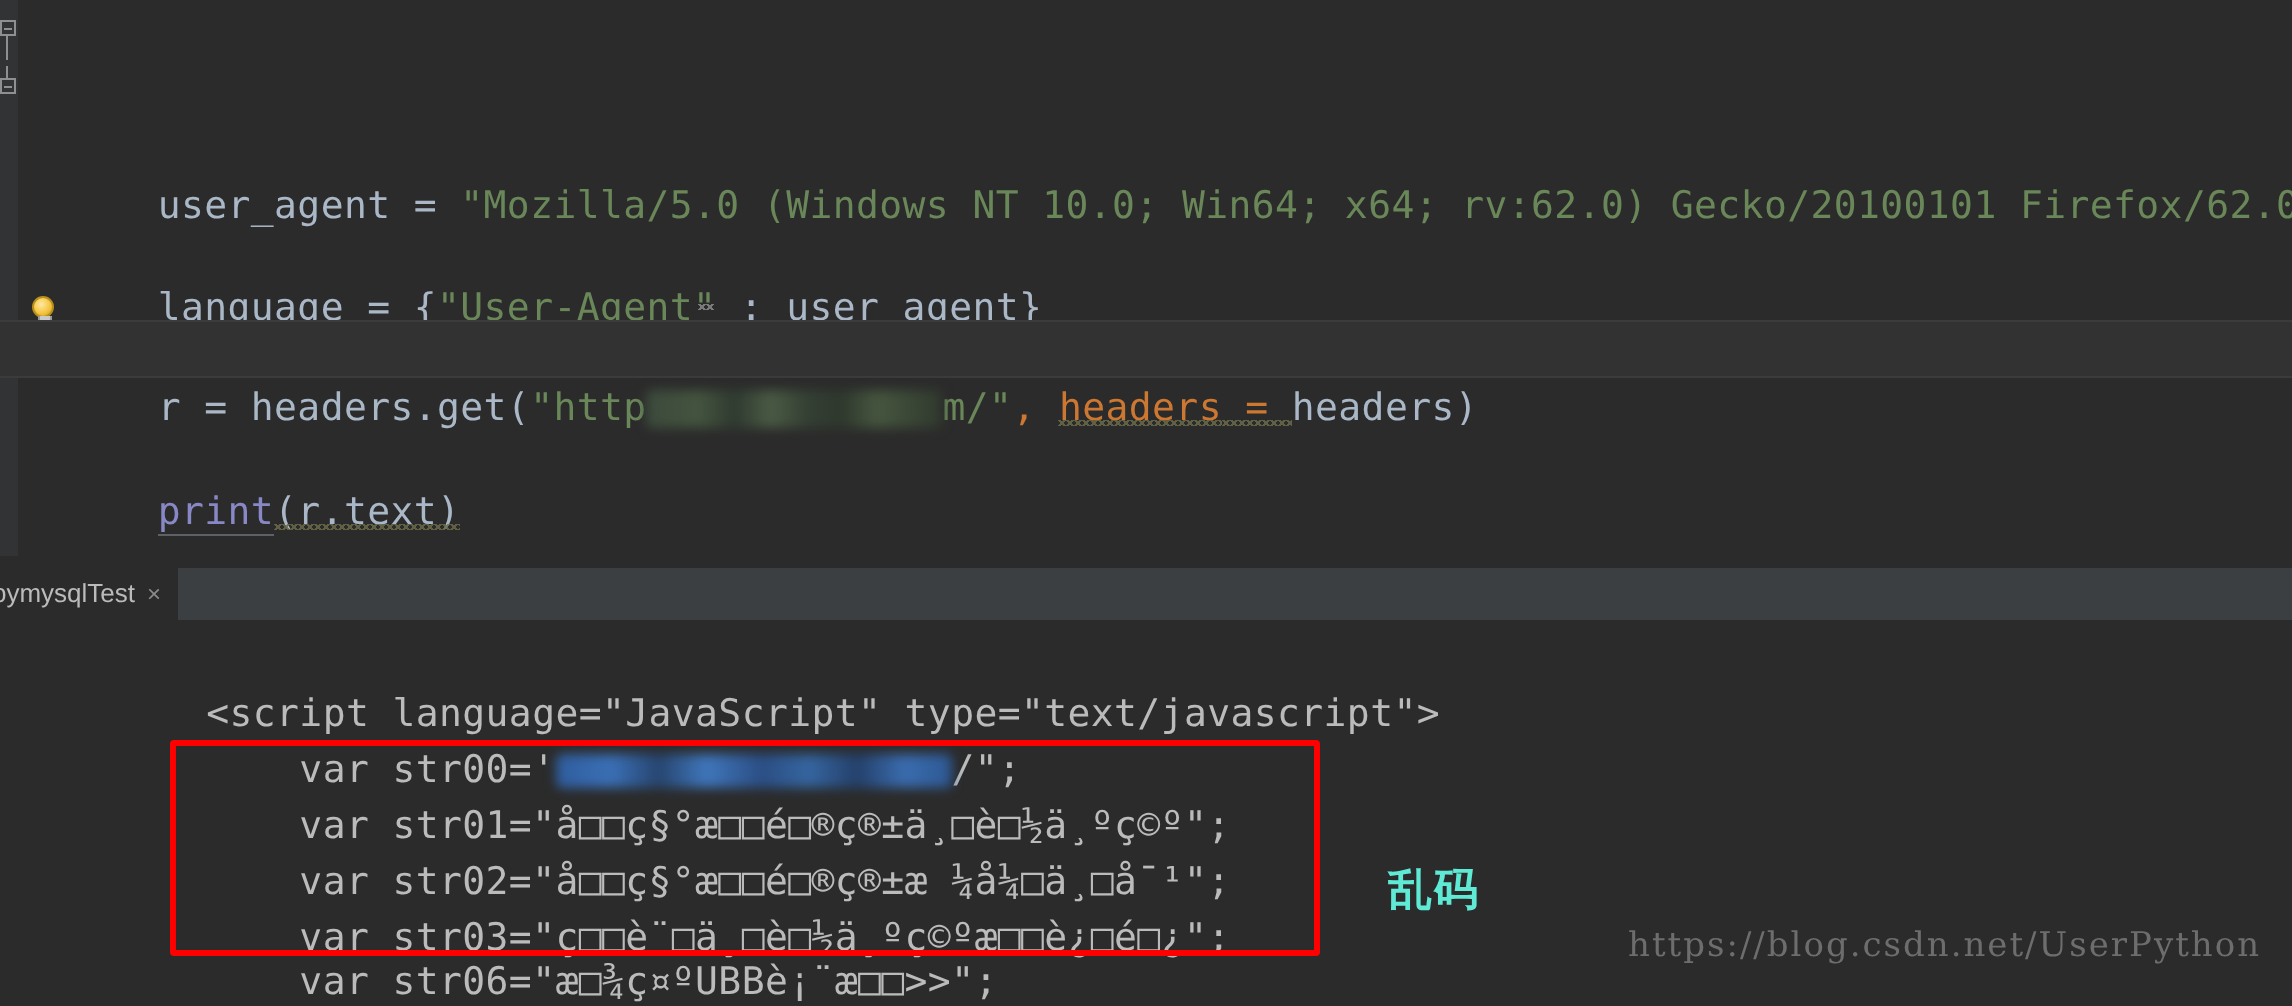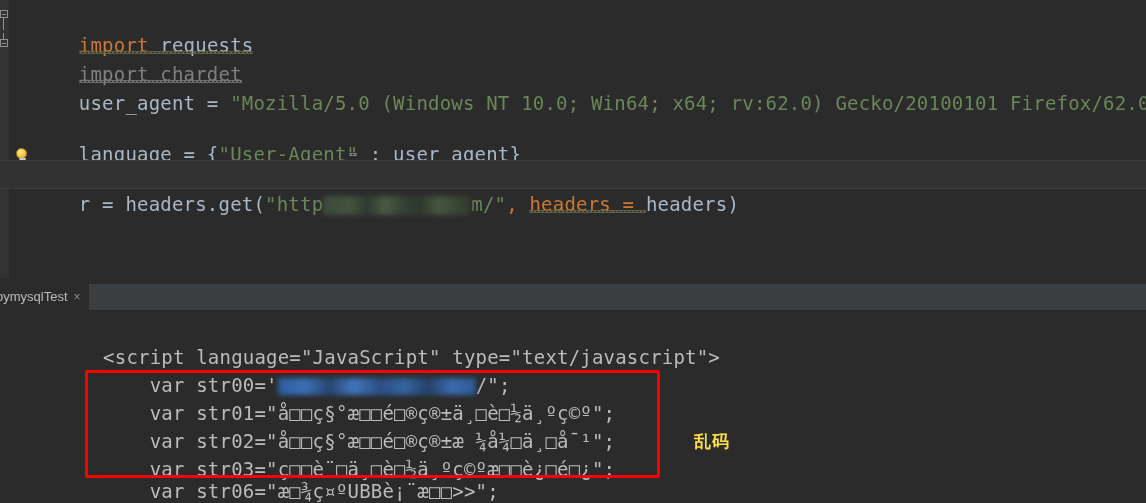--- a/index.html
+++ b/index.html
@@ -248,23 +248,23 @@
     box-sizing: border-box;
     border-radius: 2px;
     pointer-events: none;
   }
 
   #redlabel {
     position: absolute;
     left: 694px;
     top: 430px;
     font-family: "DejaVu Sans", "Liberation Sans", sans-serif;
-    font-size: 17px;
+    font-size: 22px;
     font-weight: bold;
-    color: #fde047;
+    color: #5eead4;
     letter-spacing: 1px;
   }
 
   #watermark {
     position: absolute;
     left: 814px;
     top: 463px;
     font-family: "DejaVu Serif", "Liberation Serif", serif;
     font-size: 17px;
     color: #6d6d6d;
@@ -284,27 +284,21 @@
     <div class="fold-box" style="top:10px;"></div>
     <div class="fold-tail" style="top:18px;height:12px;"></div>
     <div class="fold-box" style="top:39px;"></div>
     <div class="fold-tail" style="top:33px;height:7px;"></div>
 
     <div class="bulb">
       <div class="glass"></div>
       <div class="base"></div>
     </div>
 
-    <div class="code-line" style="top:2px;">
-      <span class="txt"><span class="kw squig">import</span><span class="ident squig"> requests</span></span>
-    </div>
-
-    <div class="code-line" style="top:31px;">
-      <span class="txt"><span class="dim squig squig-gray">import chardet</span></span>
-    </div>
+
 
     <div class="code-line" style="top:60px;">
       <span class="txt"><span class="ident">user_agent = </span><span class="str">"Mozilla/5.0 (Windows NT 10.0; Win64; x64; rv:62.0) Gecko/20100101 Firefox/62.0"</span></span>
     </div>
 
     <div class="code-line" style="top:89px;">
       <span class="txt"></span>
     </div>
 
     <div class="code-line" style="top:111px;">
@@ -312,20 +306,23 @@
     </div>
 
     <div class="code-line line-hl" style="top:160px;">
       <span class="txt"><span class="ident">r = headers.get(</span><span class="str">"http</span><span class="redact redact-editor" style="width:148px;height:19px;"></span><span class="str">m/"</span><span class="param">, </span><span class="param squig">headers</span><span class="param squig"> = </span><span class="ident">headers</span><span class="ident">)</span></span>
     </div>
 
     <div class="code-line" style="top:190px;">
       <span class="txt"></span>
     </div>
 
+    <div class="code-line" style="top:213px;">
+      <span class="txt"><span class="fn ul-soft">print</span><span class="ident squig">(r.text)</span></span>
+    </div>
 
   </div>
 
   <div id="console">
 
     <div class="tabbar">
       <div class="tab">
         <span>pymysqlTest</span><span class="close">×</span>
       </div>
     </div>
@@ -363,14 +360,15 @@
   </div>
 
   <div class="out-line" style="position:absolute; top:474px;">
     <span class="txt">        var intMaxLen="1000";</span>
   </div>
 
   <div id="redbox"></div>
 
   <div id="redlabel">乱码</div>
 
+  <div id="watermark">https://blog.csdn.net/UserPython</div>
 
 </div>
 
 </body></html>

